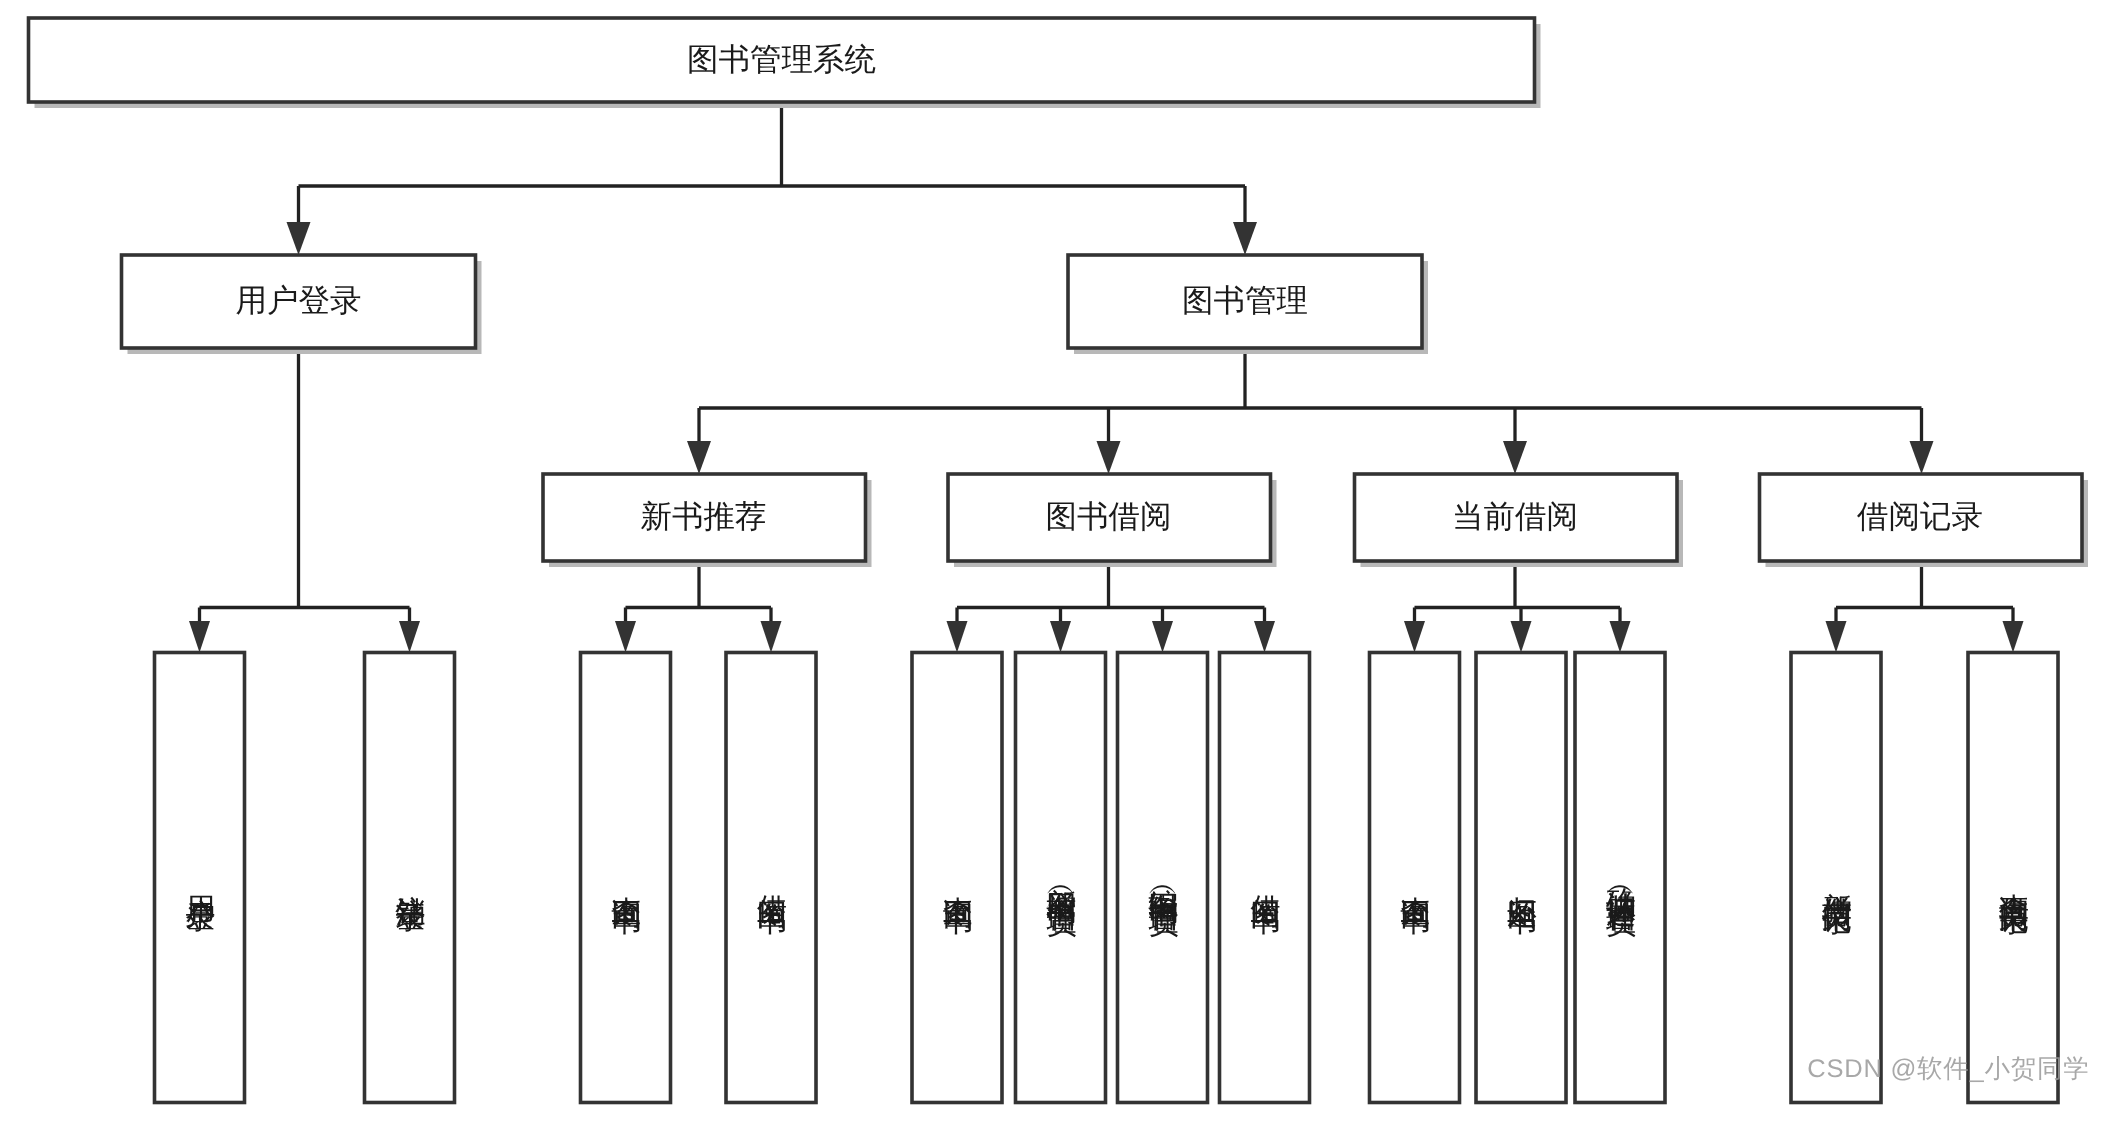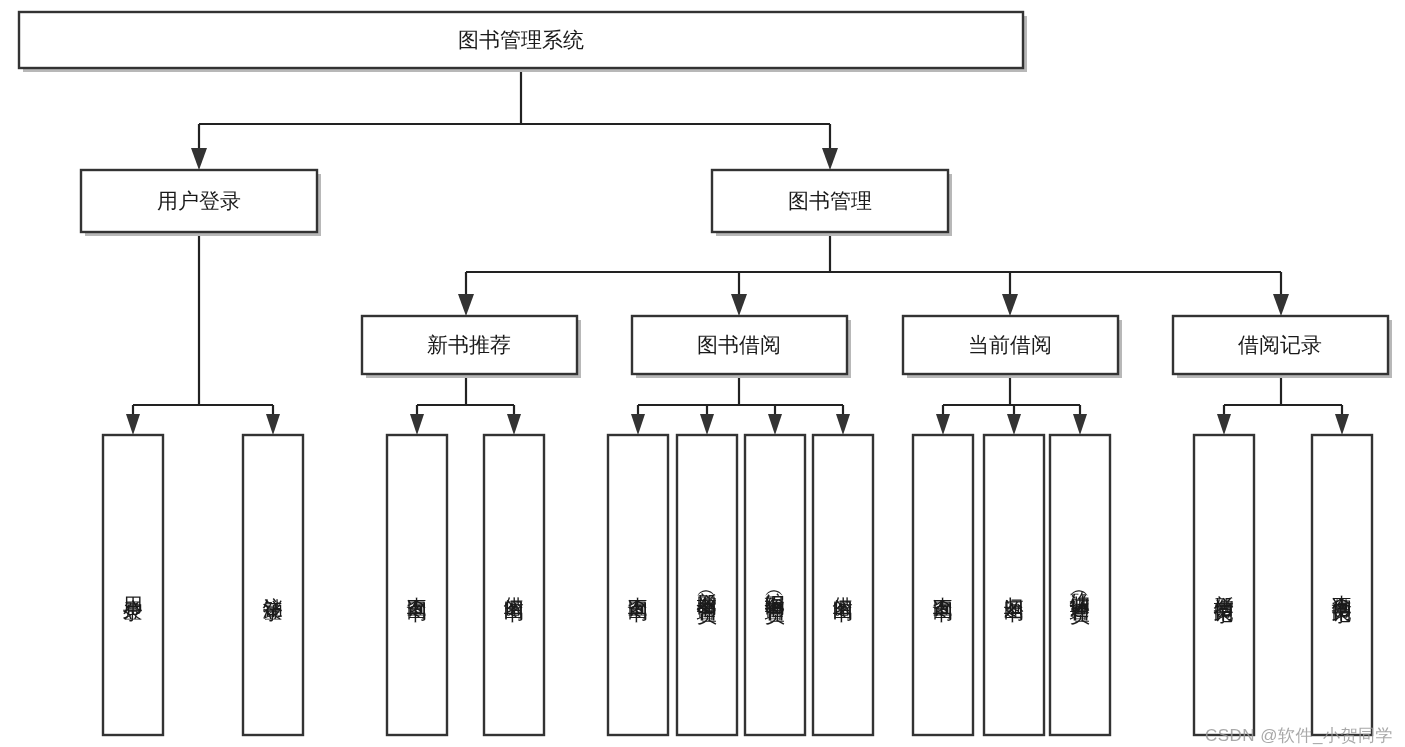--- a/index.html
+++ b/index.html
@@ -63,21 +63,21 @@
     letter-spacing: 2px;
     display: flex;
     align-items: center;
     justify-content: center;
     white-space: nowrap;
     pointer-events: none;
   }
   .watermark {
     position: absolute;
     right: 12px;
-    bottom: 0;
+    bottom: 23px;
     font-family: "Liberation Sans", "DejaVu Sans", sans-serif;
     font-size: 17px;
     color: #9a9a9a;
     opacity: 0.85;
     letter-spacing: 0.5px;
   }
 </style>
 </head>
 <body>
 

